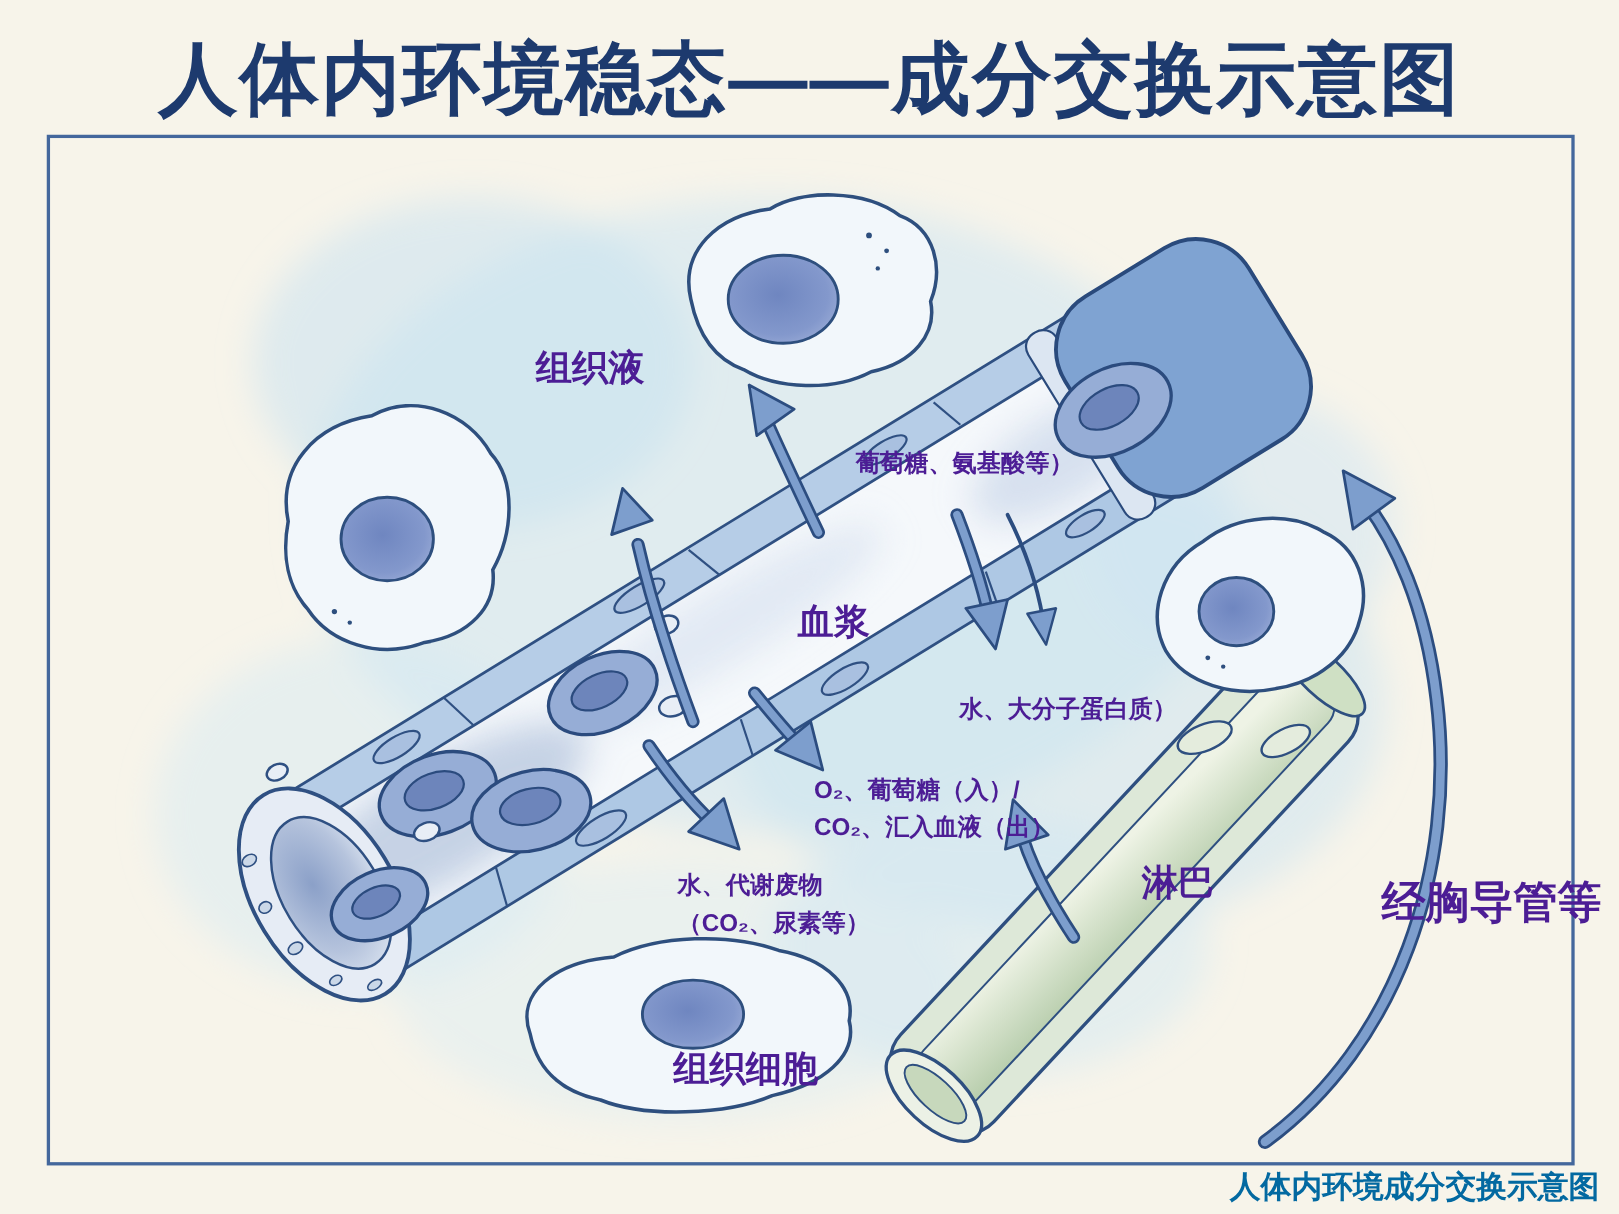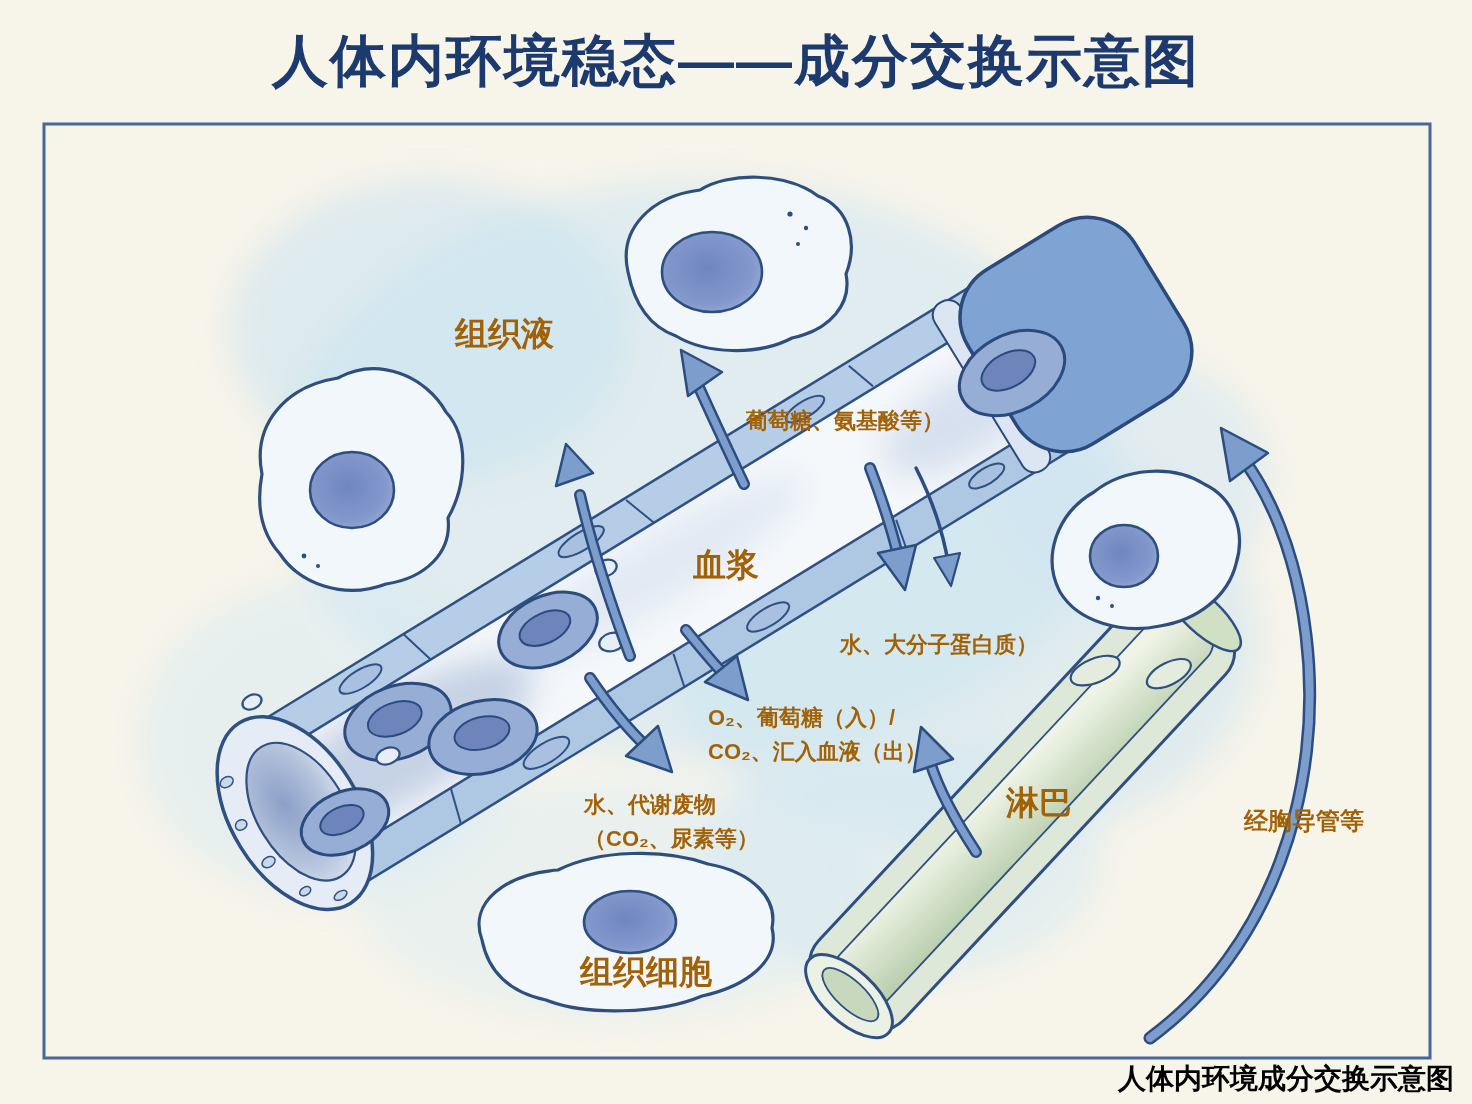--- a/index.html
+++ b/index.html
@@ -3,31 +3,32 @@
 <meta charset="utf-8">
 <style>
   html,body{margin:0;padding:0;}
   body{
     width:1472px;height:1104px;position:relative;overflow:hidden;
     background:#f7f4ea;
     font-family:"Liberation Sans", sans-serif;
   }
   .page-title{
     position:absolute;left:0;top:24px;width:1472px;
-    text-align:center;font-size:56px;font-weight:900;
+    text-align:center;font-size:72px;font-weight:900;
     color:#1d3a6e;letter-spacing:2px;white-space:nowrap;
   }
   .caption{
     position:absolute;top:1060px;right:18px;
-    font-size:28px;font-weight:800;color:#000000;white-space:nowrap;
+    font-size:28px;font-weight:800;color:#0369a1;white-space:nowrap;
   }
   svg.canvas{position:absolute;left:0;top:0;}
   .lbl{
-    position:absolute;color:#a16207;font-weight:800;white-space:nowrap;
+    position:absolute;color:#4c1d95;font-weight:800;white-space:nowrap;
     font-family:"Liberation Sans", sans-serif;
+    margin-left:32px;
   }
   .lbl-main{font-size:33px;}
   .lbl-note{font-size:22px;line-height:34px;}
   .center{text-align:center;}
 </style>
 </head>
 <body>
 
 <svg class="canvas" width="1472" height="1104" viewBox="0 0 1472 1104">
   <defs>
@@ -237,19 +238,19 @@
   <div>CO₂、汇入血液（出）</div>
 </div>
 
 <div class="lbl lbl-note" style="left:584px;top:788px;">
   <div>水、代谢废物</div>
   <div>（CO₂、尿素等）</div>
 </div>
 
 <div class="lbl lbl-main" style="left:1006px;top:781px;">淋巴</div>
 
-<div class="lbl center" style="left:1224px;top:800px;width:160px;font-size:24px;line-height:42px;">
+<div class="lbl center" style="left:1224px;top:800px;width:160px;font-size:40px;line-height:42px;">
   <div>经胸导管等</div>
 </div>
 
 <div class="lbl lbl-main" style="left:580px;top:950px;">组织细胞</div>
 
 <div class="caption">人体内环境成分交换示意图</div>
 
 </body></html>

